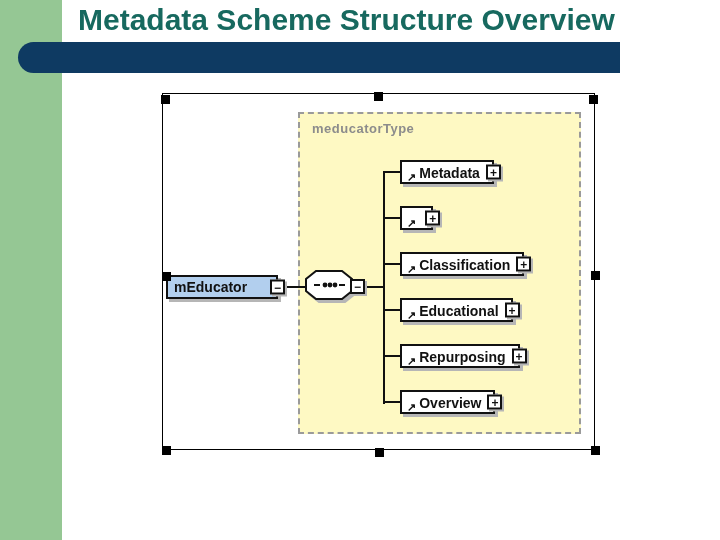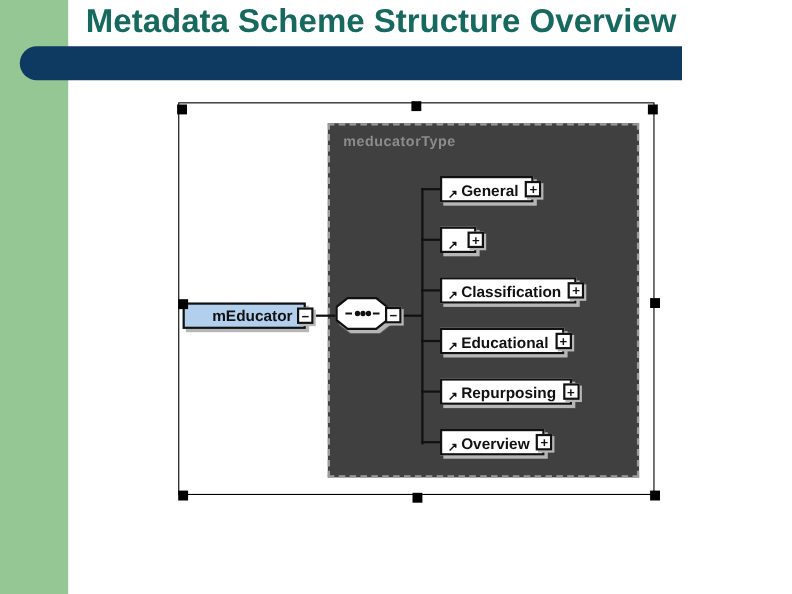--- a/index.html
+++ b/index.html
@@ -15,29 +15,29 @@
   .handle{position:absolute;width:9px;height:9px;background:#000;}
   .h-tl{left:-1px;top:2px;}
   .h-tm{left:50%;margin-left:-5px;top:-1px;}
   .h-tr{right:-3px;top:2px;}
   .h-ml{left:0px;top:179px;}
   .h-mr{right:-5px;top:178px;}
   .h-bl{left:0px;bottom:-5px;}
   .h-bm{left:50%;margin-left:-4px;bottom:-7px;}
   .h-br{right:-5px;bottom:-5px;}
 
-  .type-box{position:absolute;left:136px;top:19px;width:283px;height:322px;background:#404040;border:2px dashed #9a9a9a;box-sizing:border-box;}
+  .type-box{position:absolute;left:136px;top:19px;width:283px;height:322px;background:#fef9c3;border:2px dashed #9a9a9a;box-sizing:border-box;}
   .type-label{position:absolute;left:12px;top:7px;font-size:13px;font-weight:bold;color:#8c8c8c;letter-spacing:0.5px;}
 
   .h-line{position:absolute;height:2px;background:#111;}
   .v-line{position:absolute;width:2px;background:#111;}
 
   .element-box{position:absolute;height:24px;box-sizing:border-box;background:#fff;border:2px solid #111;
     box-shadow:3px 3px 0 #b6b6b6;display:flex;align-items:center;font-size:14px;font-weight:bold;color:#111;}
-  .root{left:4px;top:182px;width:112px;background:#b2cfee;justify-content:flex-end;padding:0 10px 0 6px;}
+  .root{left:4px;top:182px;width:112px;background:#b2cfee;justify-content:flex-start;padding:0 10px 0 6px;}
   .child{left:238px;padding:2px 12px 0 5px;white-space:nowrap;}
   .ref-arrow{font-size:11px;line-height:10px;margin:8px 3px 0 0;color:#111;}
   .toggle{position:absolute;width:15px;height:15px;box-sizing:border-box;background:#fff;border:2px solid #111;
     display:flex;align-items:center;justify-content:center;font-size:12px;font-weight:bold;line-height:10px;
     color:#111;box-shadow:2px 2px 0 #b6b6b6;padding:0;}
   .attach-right{right:-9px;top:50%;transform:translateY(-50%);}
   .seq-wrap{position:absolute;left:143px;top:177px;width:52px;height:34px;filter:drop-shadow(3px 3px 0 #b6b6b6);}
   .seq-toggle{left:188px;top:186px;transform:none;}
 </style>
 </head>
@@ -80,21 +80,21 @@
         <circle cx="25" cy="15" r="2.4" fill="#111111"></circle>
         <circle cx="30" cy="15" r="2.4" fill="#111111"></circle>
         <line x1="34" y1="15" x2="40" y2="15" stroke="#111111" stroke-width="2"></line>
       </svg>
     </div>
     <span class="toggle seq-toggle">−</span>
 
     <div>
         <div class="element-box child" style="top: 67px;">
     <span class="ref-arrow">↗</span>
-    <span>General</span>
+    <span>Metadata</span>
     <span class="toggle attach-right">+</span>
   </div>
         <div class="element-box child" style="top: 113px;">
     <span class="ref-arrow">↗</span>
     <span class="toggle attach-right">+</span>
   </div>
         <div class="element-box child" style="top: 159px;">
     <span class="ref-arrow">↗</span>
     <span>Classification</span>
     <span class="toggle attach-right">+</span>

